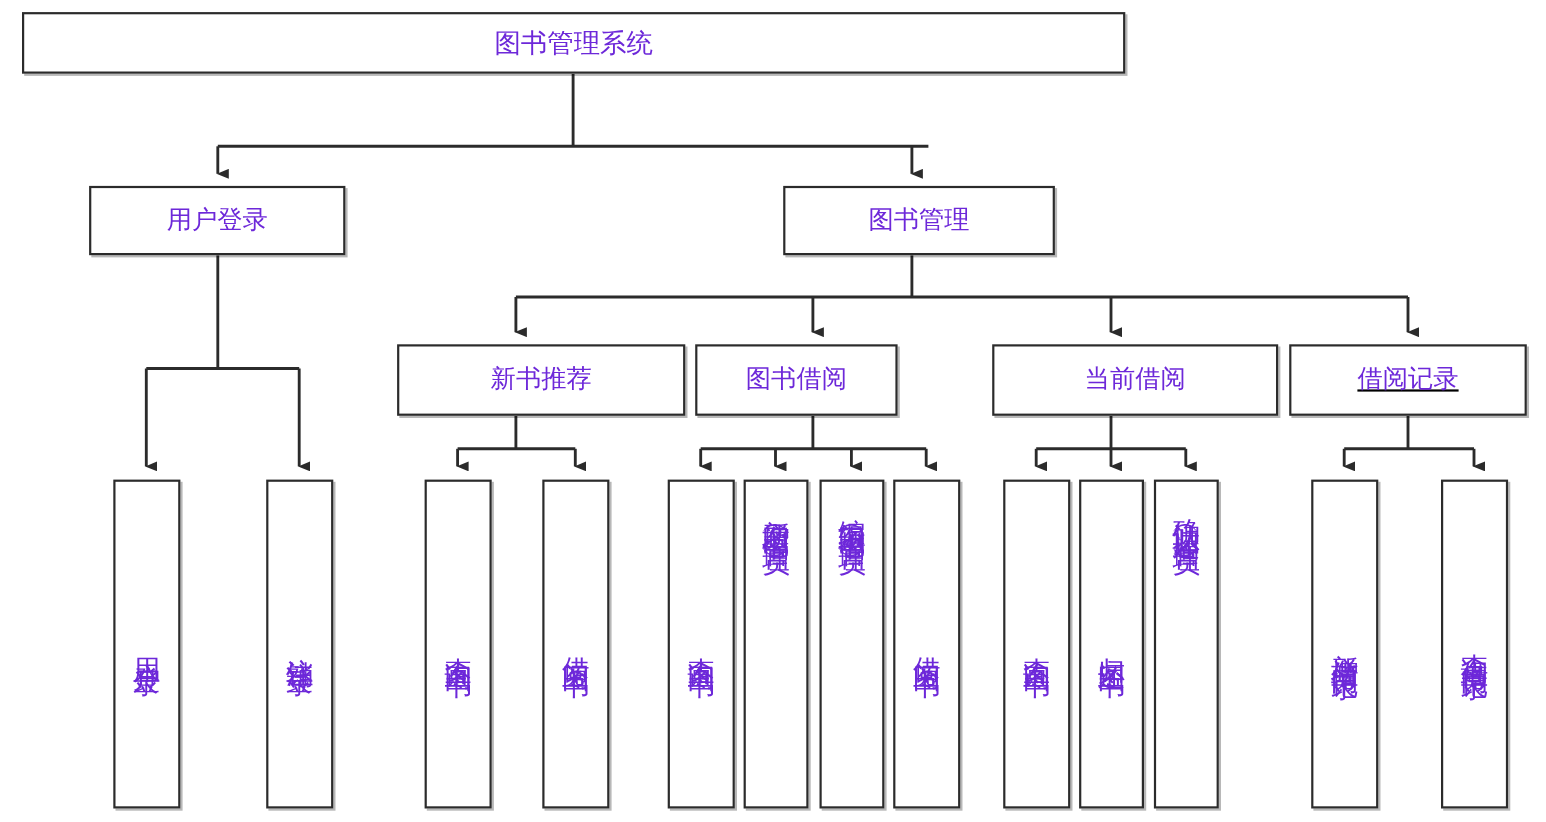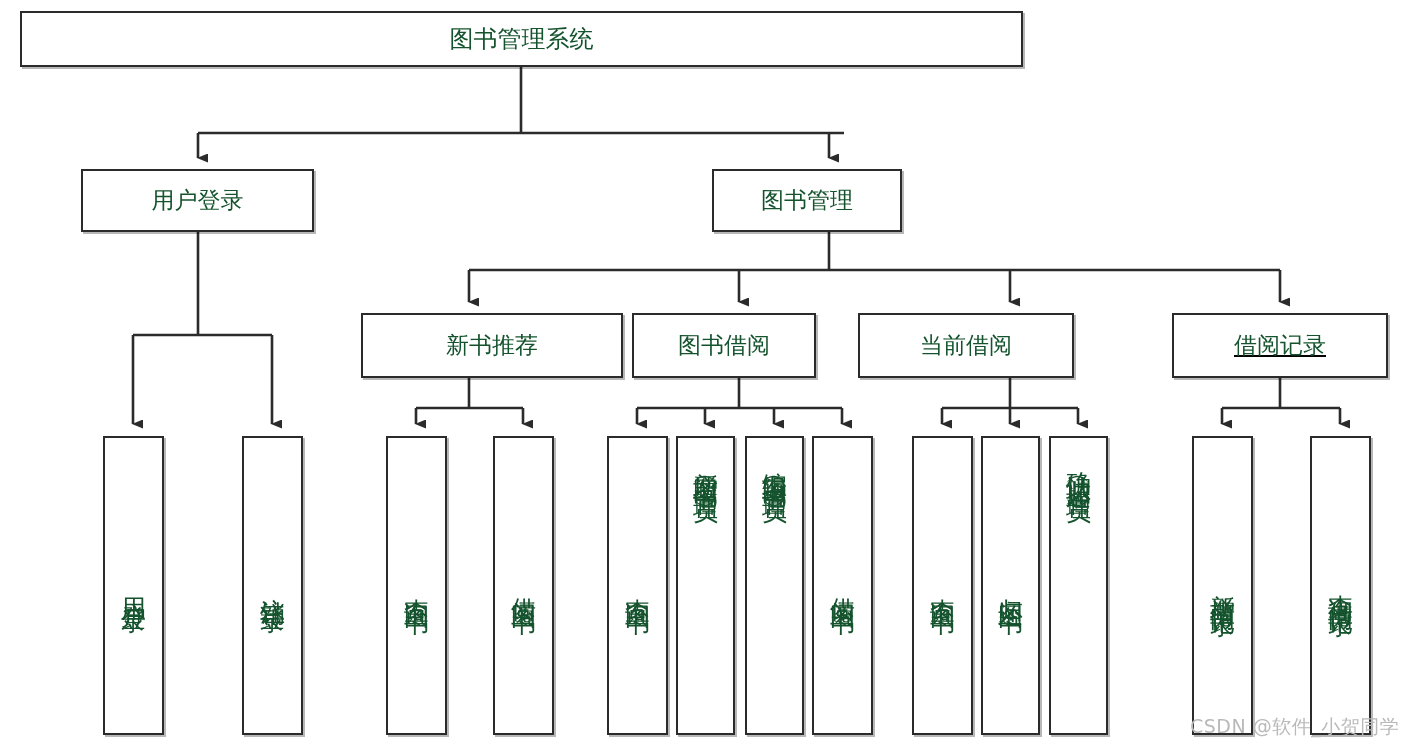--- a/index.html
+++ b/index.html
@@ -14,21 +14,21 @@
     position:absolute;
     box-sizing:border-box;
     background:#ffffff;
     border:2px solid #2b2b2b;
     display:flex;
     align-items:center;
     justify-content:center;
     box-shadow:2px 2px 0 rgba(0,0,0,0.28);
   }
   .node .lbl{
-    color:#14532d;
+    color:#6d28d9;
     line-height:1.18;
     white-space:pre;
     text-align:center;
   }
 
   
   .node.horiz .lbl{
     writing-mode:horizontal-tb;
     font-size:23px;
   }
@@ -117,31 +117,31 @@
     </g>
   </svg>
 
   <div class="node horiz" id="node-root" style="left:20px;top:11px;width:1003px;height:56px;">
     <span class="lbl">图书管理系统</span>
   </div>
 
   <div class="node horiz" style="left:81px;top:169px;width:233px;height:63px;">
     <span class="lbl">用户登录</span>
   </div>
-  <div class="node horiz" style="left:712px;top:169px;width:190px;height:63px;">
+  <div class="node horiz" style="left:712px;top:169px;width:247px;height:63px;">
     <span class="lbl">图书管理</span>
   </div>
 
   <div class="node horiz" style="left:361px;top:313px;width:262px;height:65px;">
     <span class="lbl">新书推荐</span>
   </div>
   <div class="node horiz" style="left:632px;top:313px;width:184px;height:65px;">
     <span class="lbl">图书借阅</span>
   </div>
-  <div class="node horiz" style="left:858px;top:313px;width:216px;height:65px;">
+  <div class="node horiz" style="left:902px;top:313px;width:260px;height:65px;">
     <span class="lbl">当前借阅</span>
   </div>
   <div class="node horiz" style="left:1172px;top:313px;width:216px;height:65px;text-decoration:underline;">
     <span class="lbl">借阅记录</span>
   </div>
 
   <div class="node vert centered" style="left:103px;top:436px;width:61px;height:299px;">
     <span class="lbl">用户登录</span>
   </div>
   <div class="node vert centered" style="left:242px;top:436px;width:61px;height:299px;">
@@ -178,15 +178,14 @@
     <span class="lbl">确认归还（管理员）</span>
   </div>
 
   <div class="node vert centered" style="left:1192px;top:436px;width:61px;height:299px;">
     <span class="lbl">新增借阅记录</span>
   </div>
   <div class="node vert centered" style="left:1310px;top:436px;width:61px;height:299px;">
     <span class="lbl">查询借阅记录</span>
   </div>
 
-  <div id="watermark">CSDN @软件_小贺同学</div>
 
 </div>
 
 </body></html>

